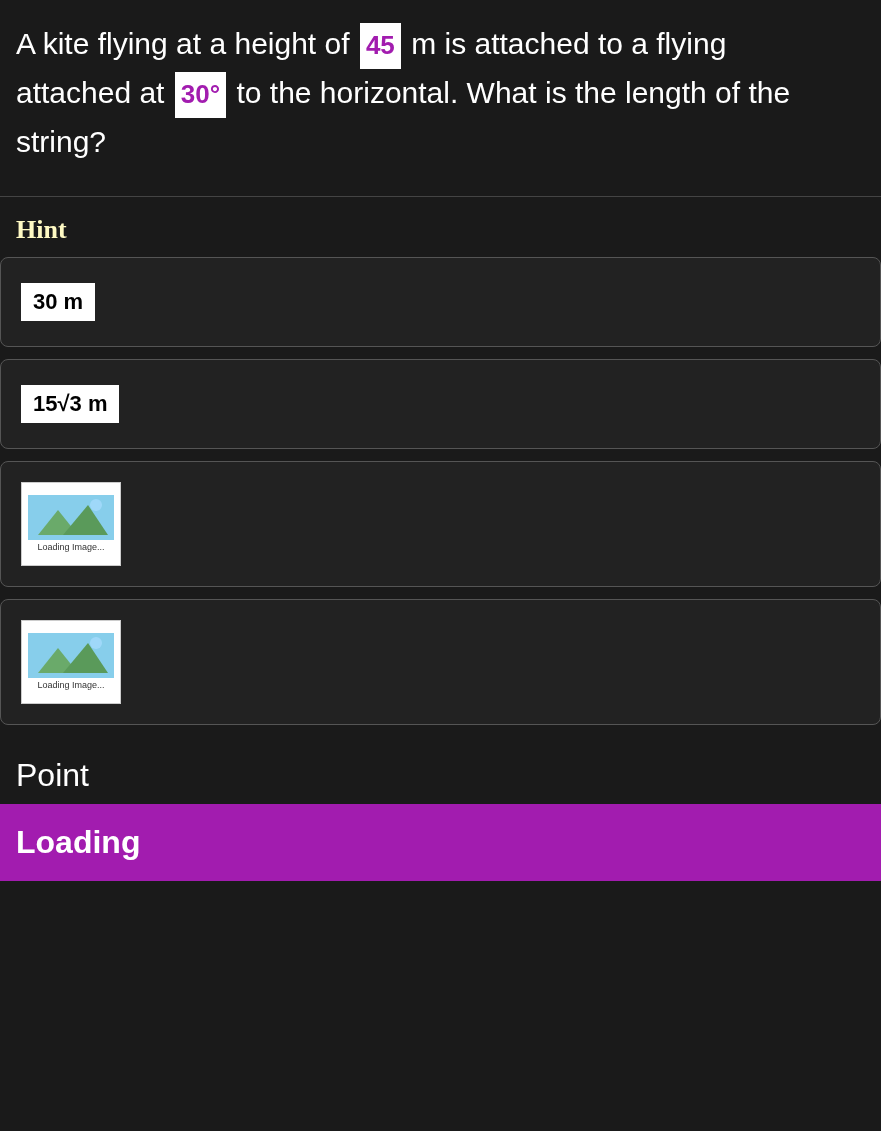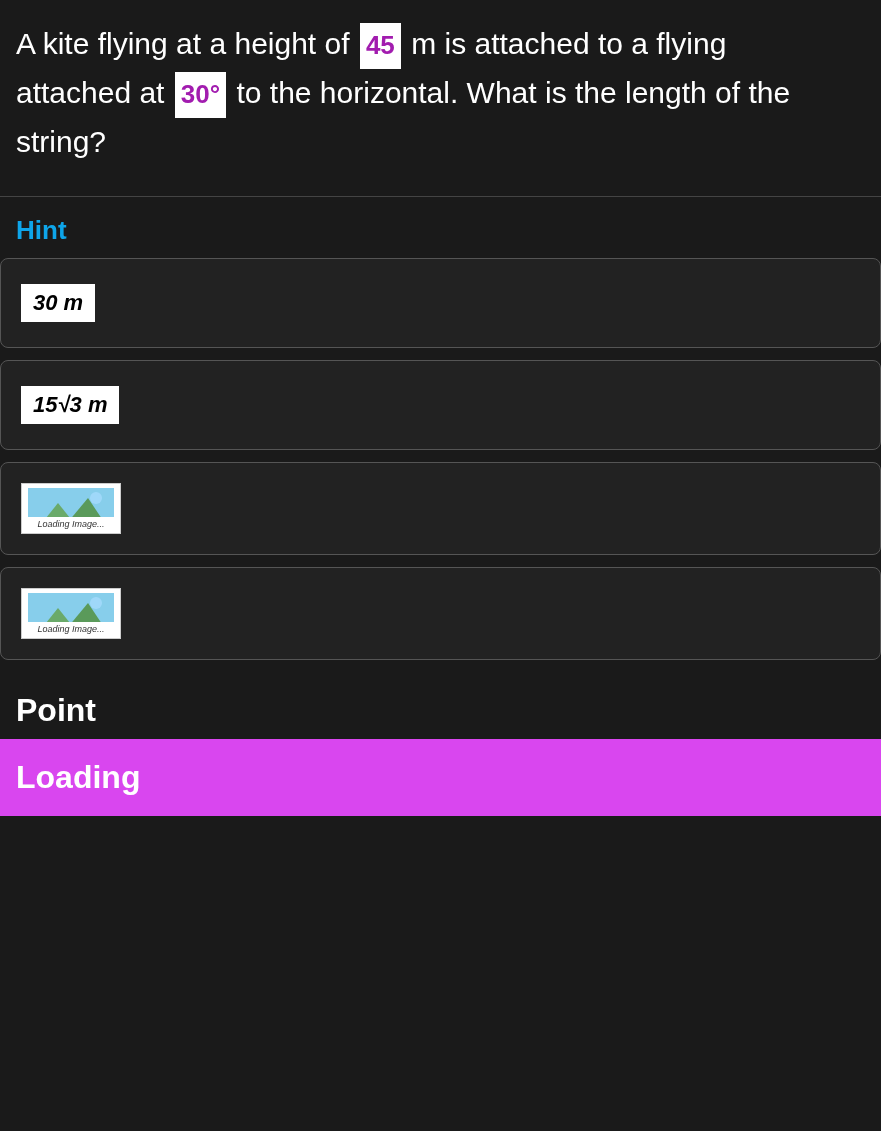--- a/index.html
+++ b/index.html
@@ -52,53 +52,53 @@
 
     .choose-label {
       font-size: 26px;
       font-weight: bold;
       color: #ffffff;
     }
 
     .hint-button {
       font-size: 26px;
       font-weight: bold;
-      color: #0ea5e9;
+      color: #fef9c3;
       background: none;
       border: none;
       cursor: pointer;
+      font-family: Liberation Serif, serif;
     }
 
     .answer-options {
       padding: 0 0;
     }
 
     .answer-option {
       display: flex;
       align-items: center;
       background-color: #222222;
       border: 1.5px solid #555555;
       border-radius: 8px;
       margin: 0 0 12px 0;
       padding: 20px 20px;
       cursor: pointer;
       min-height: 90px;
-      font-style: italic;
     }
 
     .answer-image-box {
       background-color: #ffffff;
       border: 1px solid #ccc;
       display: inline-flex;
       flex-direction: column;
       align-items: center;
       justify-content: center;
       padding: 4px;
       width: 100px;
-      height: 51px;
+      height: 84px;
     }
 
     .answer-image-placeholder {
       width: 86px;
       height: 45px;
       background: linear-gradient(135deg, #87CEEB 0%, #87CEEB 50%, #6aaa6a 50%, #4a8a4a 100%);
       position: relative;
       overflow: hidden;
     }
 
@@ -118,27 +118,27 @@
       display: inline-block;
     }
 
     .point-section {
       padding: 20px 16px 10px 16px;
       background-color: #1a1a1a;
     }
 
     .point-label {
       font-size: 32px;
-      font-weight: bold;
+      font-weight: normal;
       color: #ffffff;
     }
 
     .loading-section {
       padding: 20px 16px;
-      background-color: #d946ef;
+      background-color: #a21caf;
     }
 
     .loading-label {
       font-size: 32px;
       font-weight: bold;
       color: #ffffff;
     }
   </style>
 </head>
 <body>

